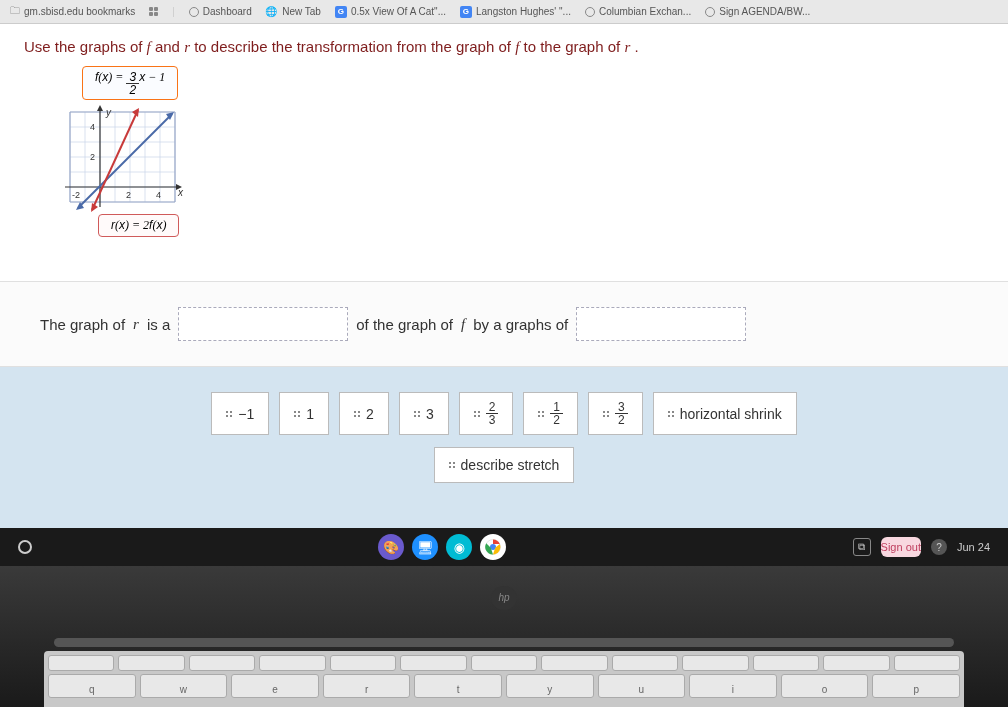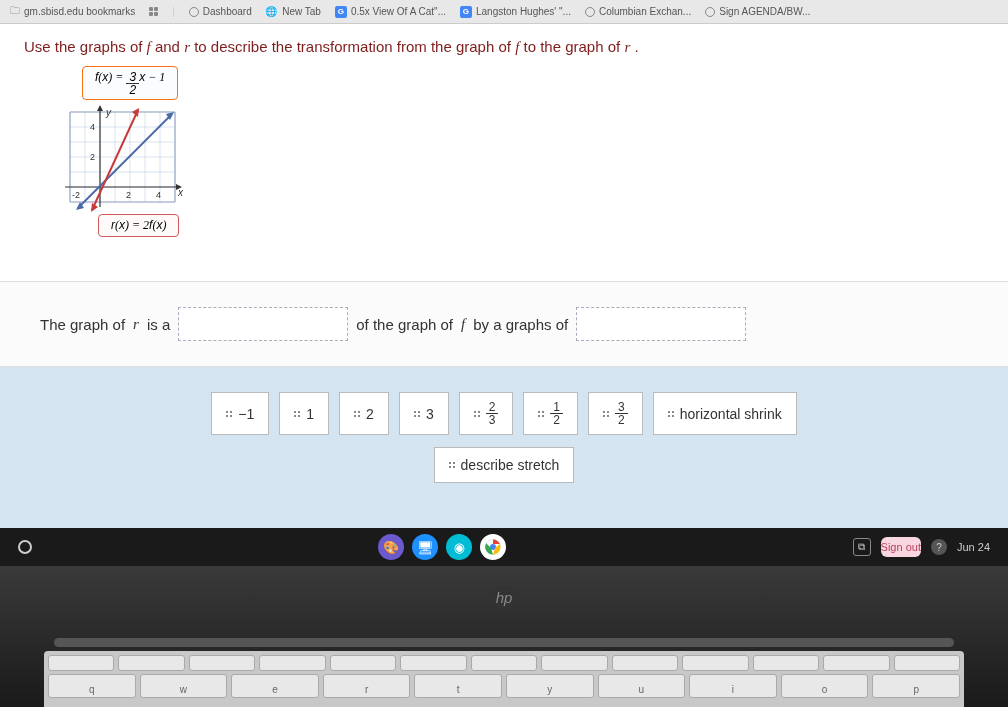--- a/index.html
+++ b/index.html
@@ -211,21 +211,21 @@
     }
     .hp-logo {
       width: 26px;
       height: 26px;
       border-radius: 50%;
       background: #333;
       color: #888;
       display: flex;
       align-items: center;
       justify-content: center;
-      font-size: 15px;
+      font-size: 10px;
       font-style: italic;
       margin-top: 20px;
     }
     .hinge {
       width: 900px;
       height: 10px;
       background: #555;
       border-radius: 5px;
       margin-top: 28px;
     }

